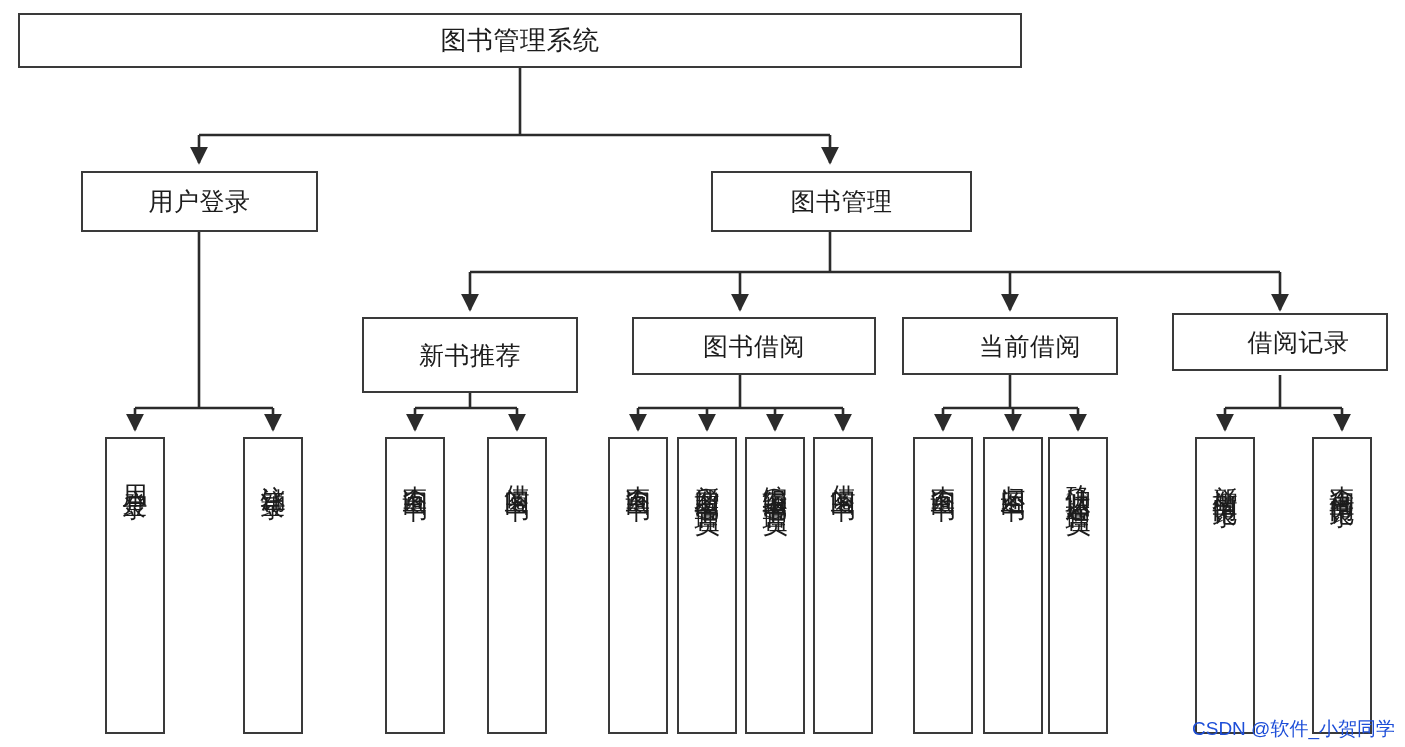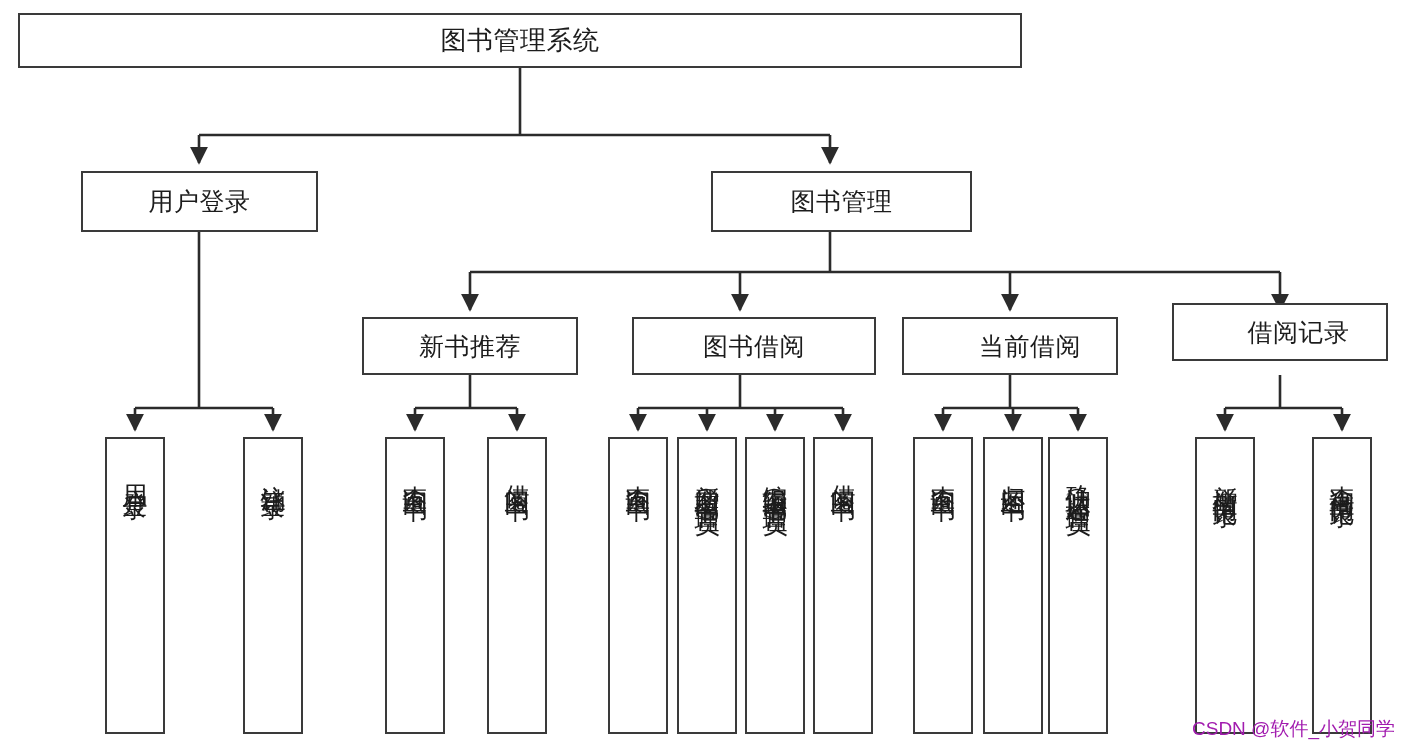--- a/index.html
+++ b/index.html
@@ -62,21 +62,21 @@
     font-size: 25px;
     line-height: 1;
     letter-spacing: 4px;
     white-space: nowrap;
   }
   #watermark {
     position: absolute;
     left: 1192px;
     top: 716px;
     font-size: 19px;
-    color: #a21caf;
+    color: #1d4ed8;
     white-space: nowrap;
     z-index: 3;
     font-family: "Liberation Sans", "DejaVu Sans", sans-serif;
   }
 </style>
 </head>
 <body>
 
 <div id="diagram">
 
@@ -134,30 +134,30 @@
     <span class="label">图书管理系统</span>
   </div>
 
   <div class="node h" style="left:81px; top:171px; width:237px; height:61px;">
     <span class="label">用户登录</span>
   </div>
   <div class="node h" style="left:711px; top:171px; width:261px; height:61px;">
     <span class="label">图书管理</span>
   </div>
 
-  <div class="node h" style="left:362px; top:317px; width:216px; height:58px;">
+  <div class="node h" style="left:362px; top:317px; width:216px; height:76px;">
     <span class="label">新书推荐</span>
   </div>
   <div class="node h" style="left:632px; top:317px; width:244px; height:58px;">
     <span class="label">图书借阅</span>
   </div>
   <div class="node h" style="left:902px; top:317px; width:216px; height:58px;padding-left:40px;">
     <span class="label">当前借阅</span>
   </div>
-  <div class="node h" style="left:1172px; top:303px; width:216px; height:58px;padding-left:37px;">
+  <div class="node h" style="left:1172px; top:313px; width:216px; height:58px;padding-left:37px;">
     <span class="label">借阅记录</span>
   </div>
 
   <div class="node v" style="left:105px; top:437px; width:60px; height:297px;">
     <span class="label">用户登录</span>
   </div>
   <div class="node v" style="left:243px; top:437px; width:60px; height:297px;">
     <span class="label">注销登录</span>
   </div>
   <div class="node v" style="left:385px; top:437px; width:60px; height:297px;">

